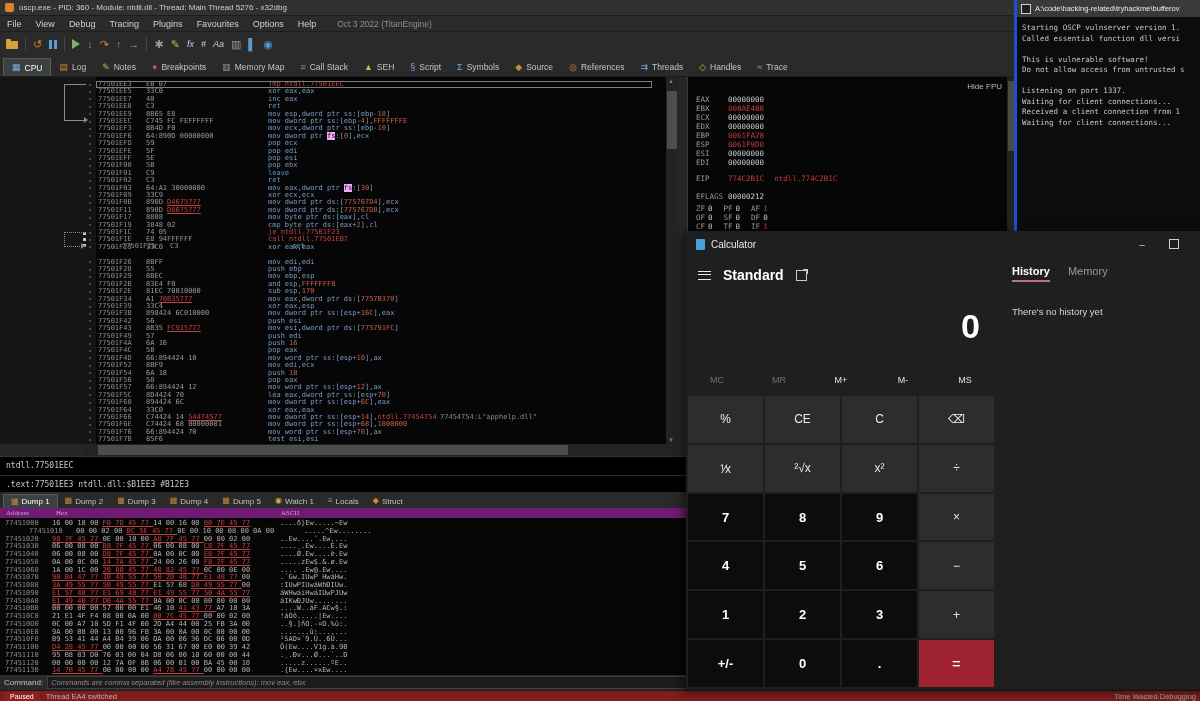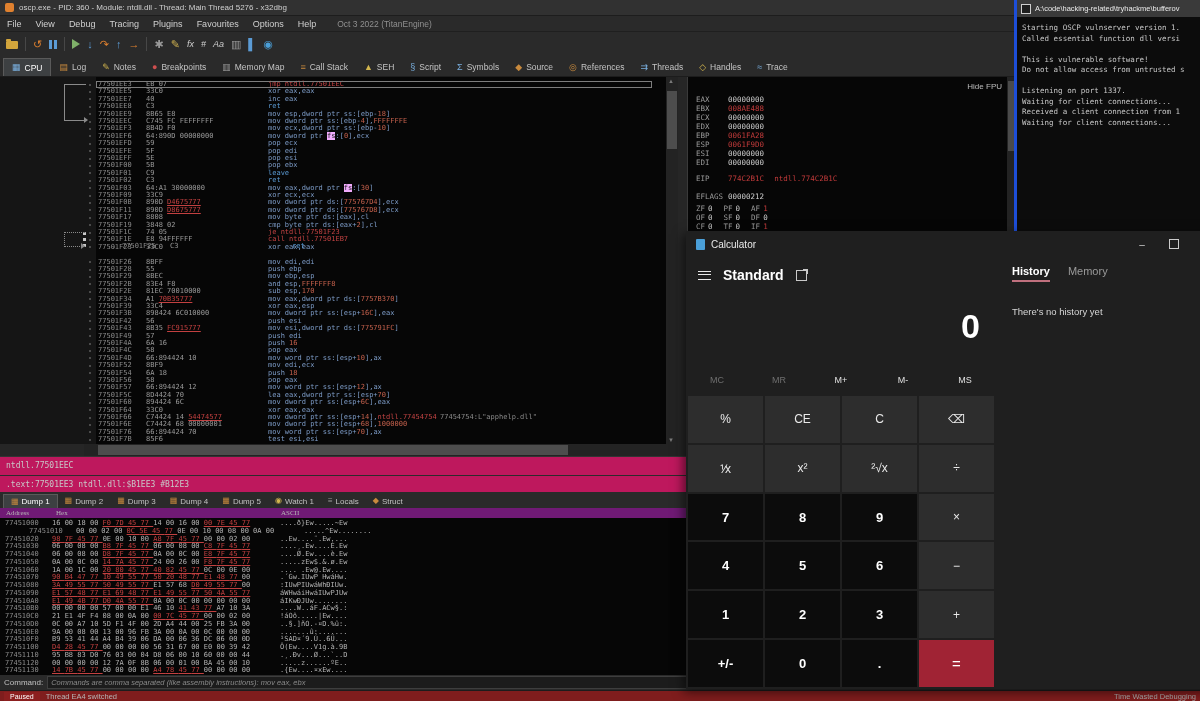--- a/index.html
+++ b/index.html
@@ -71,21 +71,21 @@
   .reg-row{position:absolute;left:8px;line-height:9px;white-space:pre;}
   .reg-name{display:inline-block;width:32px;color:#9a9a9a;}
   .reg-val{color:#cfcfcf;}
   .reg-val.chg{color:#c33b3b;}
   .reg-extra{color:#c33b3b;margin-left:10px;}
   .flag-name{color:#9a9a9a;margin-right:3px;}
   .flag-val{color:#cfcfcf;margin-right:11px;}
   .flag-val.chg{color:#c33b3b;}
 
   
-  .infopane{position:absolute;left:0;top:456px;width:100%;height:36px;background:#be185d;
+  .infopane{position:absolute;left:0;top:456px;width:100%;height:36px;background:#000000;
     border-top:1px solid #333;font-size:8px;color:#c8c8c8;}
   .info-line1{position:absolute;left:6px;top:4px;}
   .info-div{position:absolute;left:0;top:18px;width:100%;height:1px;background:#2c2c2c;}
   .info-line2{position:absolute;left:6px;top:23px;}
 
   
   .dumptabs{position:absolute;left:0;top:492px;width:100%;height:16px;background:#2a2a2a;
     display:flex;align-items:flex-end;padding-left:3px;box-sizing:border-box;}
   .dtab{display:flex;align-items:center;gap:3px;font-size:8px;color:#c0c0c0;padding:0 7px;height:14px;box-sizing:border-box;}
   .dtab.active{background:#3d4042;border:1px solid #5a5a5a;border-bottom:none;color:#fff;}
@@ -466,22 +466,22 @@
         <div class="mem-btn">M+</div>
         <div class="mem-btn">M-</div>
         <div class="mem-btn">MS</div>
       </div>
     <div class="calc-grid" id="calc-grid">
         <div class="key fn">%</div>
         <div class="key fn">CE</div>
         <div class="key fn">C</div>
         <div class="key fn">⌫</div>
         <div class="key fn">⅟x</div>
+        <div class="key fn">²√x</div>
         <div class="key fn">x²</div>
-        <div class="key fn">²√x</div>
         <div class="key fn">÷</div>
         <div class="key num">7</div>
         <div class="key num">8</div>
         <div class="key num">9</div>
         <div class="key fn">×</div>
         <div class="key num">4</div>
         <div class="key num">5</div>
         <div class="key num">6</div>
         <div class="key fn">−</div>
         <div class="key num">1</div>

